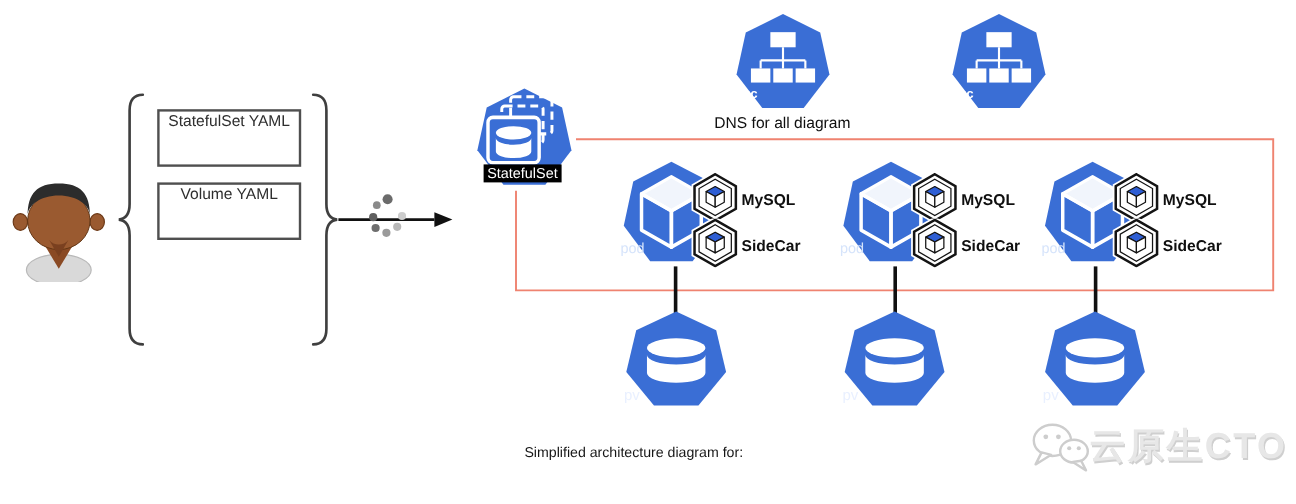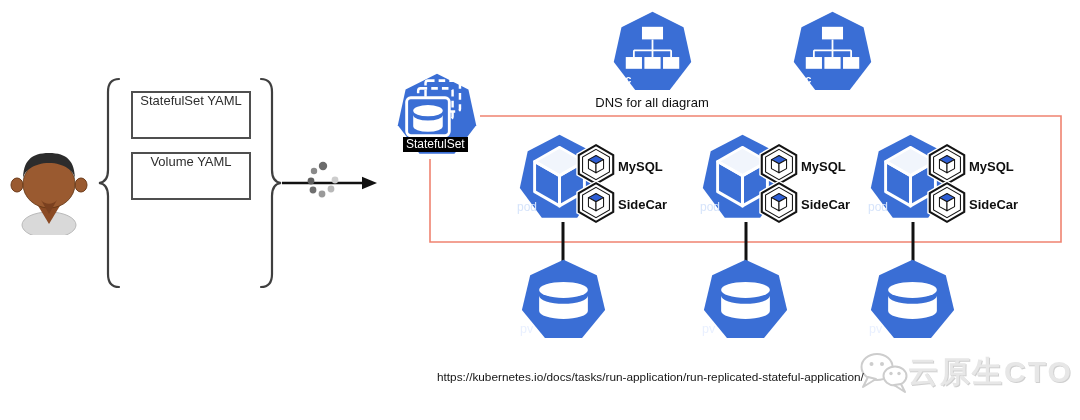--- a/index.html
+++ b/index.html
@@ -223,16 +223,16 @@
     <circle cx="13.5" cy="14" r="2" fill="#cdcdcd"></circle>
     <circle cx="24" cy="14" r="2" fill="#cdcdcd"></circle>
     <ellipse cx="37" cy="26" rx="11.5" ry="9.5" fill="#fff" stroke="#cdcdcd" stroke-width="2"></ellipse>
     <polygon points="43,34 47,42 36,35" fill="#fff" stroke="#cdcdcd" stroke-width="2" stroke-linejoin="round"></polygon>
     <circle cx="33" cy="23.5" r="1.7" fill="#cdcdcd"></circle>
     <circle cx="41" cy="23.5" r="1.7" fill="#cdcdcd"></circle>
   </svg>
   <span class="watermark-text">云原生CTO</span>
 
   <div class="caption">
-    <div>https://kubernetes.io/docs/tasks/run-application/run-replicated-stateful-application/</div>
+    <div>Simplified architecture diagram for:</div>
   </div>
 
 </div>
 
 </body></html>

